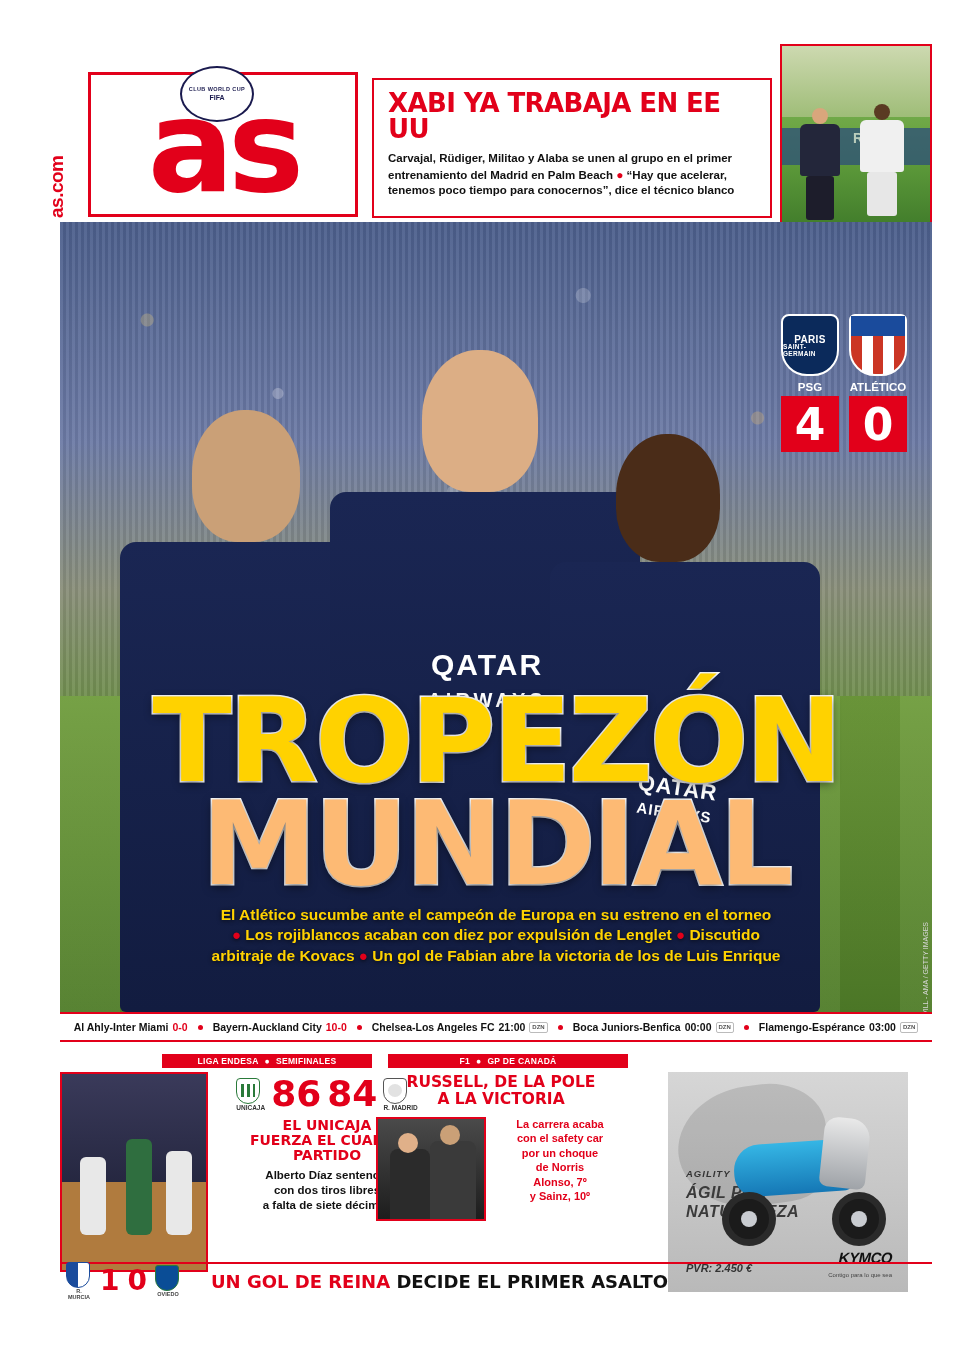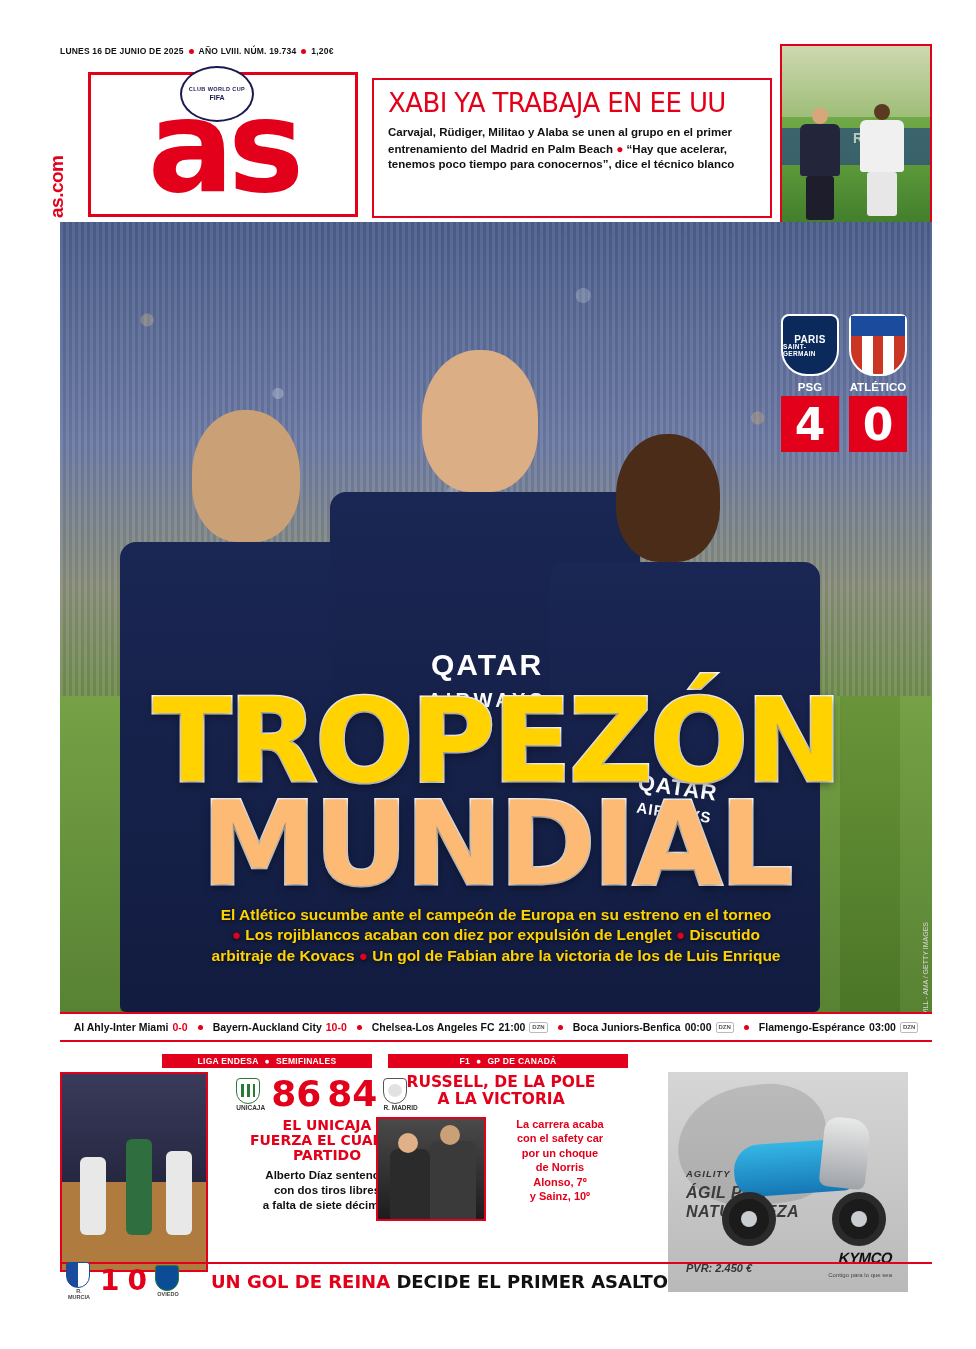--- a/index.html
+++ b/index.html
@@ -47,21 +47,21 @@
   }
   .cwc-badge .ring { font-size:5.5px; letter-spacing:.4px;}
   .cwc-badge .fifa { font-size:7px; margin-top:2px; }
 
   
   .xabi {
     position:absolute; left:372px; top:78px; width:400px; height:140px;
     border:2px solid #e2001a; background:#fff; padding:10px 12px 8px 14px;
   }
   .xabi h2 {
-    color:#e2001a; font-size:26px; font-weight:normal; letter-spacing:-.6px;
+    color:#e2001a; font-size:26px; font-weight:bold; letter-spacing:-.6px;
     font-family:"DejaVu Sans", sans-serif; line-height:1;
   }
   .xabi p {
     margin-top:9px; font-size:11.5px; font-weight:bold; color:#111; line-height:1.35;
   }
   .xabi .bullet { color:#e2001a; font-size:12px; }
 
   
   .toprightphoto {
     position:absolute; left:780px; top:44px; width:152px; height:190px;
@@ -284,27 +284,20 @@
   .bs-lbl { font-size:5.5px; font-weight:bold; color:#444; text-align:center; width:26px; }
   .bs-num { font-family:"DejaVu Sans", sans-serif; font-size:28px; font-weight:bold; color:#e2001a; line-height:1; }
   .bs-text { font-size:18px; font-weight:bold; color:#111; margin-left:22px; font-family:"DejaVu Sans", sans-serif;}
   .bs-text .red { color:#e2001a; }
 </style>
 </head>
 <body>
 
 <div class="page">
 
-  <div class="topline">
-    <span>LUNES 16 DE JUNIO DE 2025</span>
-    <span class="dot-red"></span>
-    <span>AÑO LVIII. NÚM. 19.734</span>
-    <span class="dot-red"></span>
-    <span>1,20€</span>
-  </div>
 
   <div class="ascom">as.com</div>
 
   <div class="aslogo">
     <div class="txt">as</div>
   </div>
   <div class="cwc-badge">
     <div class="ring">CLUB WORLD CUP</div>
     <div class="fifa">FIFA</div>
   </div>

